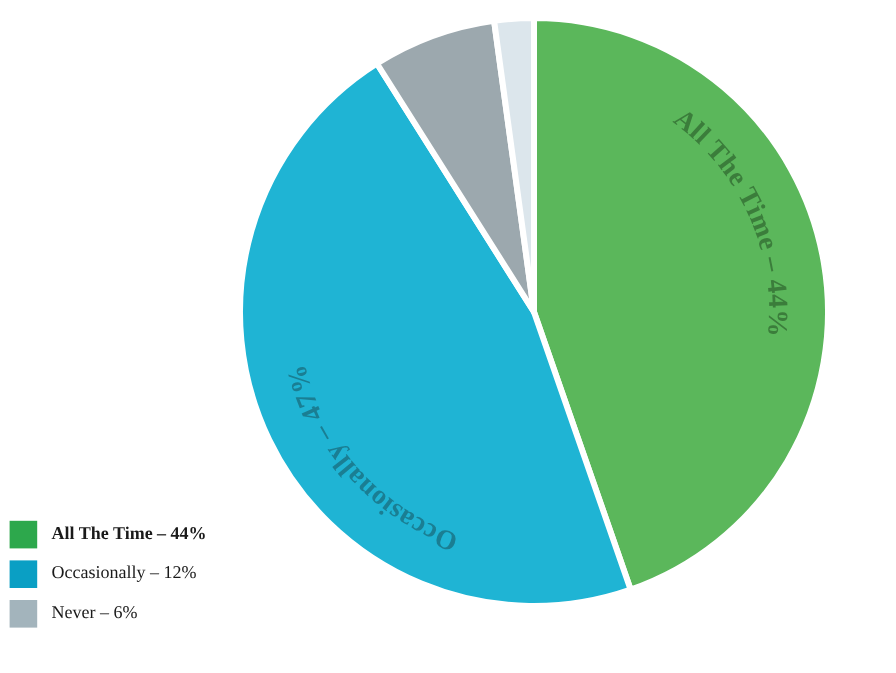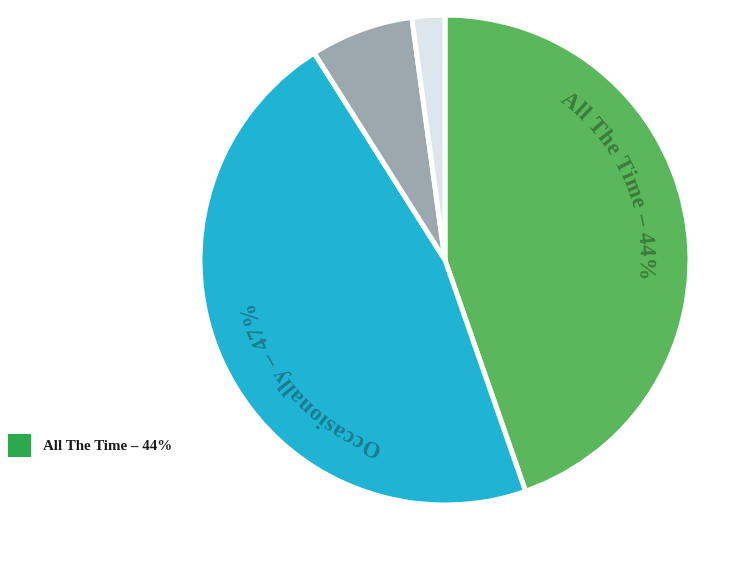--- a/index.html
+++ b/index.html
@@ -96,15 +96,23 @@
         <text class="slice-label-text" fill="#3B7D3B"><textPath href="#labelarc-0" xlink:href="#labelarc-0" startOffset="50%" text-anchor="middle">All The Time – 44%</textPath></text>
         <text class="slice-label-text" fill="#1A7E93"><textPath href="#labelarc-1" xlink:href="#labelarc-1" startOffset="50%" text-anchor="middle">Occasionally – 47%</textPath></text>
       </g>
   </svg>
 
   <div id="legend">
       <div class="legend-row is-bold">
         <span class="legend-swatch" style="background: rgb(45, 168, 76);"></span>
         <span class="legend-label">All The Time – 44%</span>
       </div>
+      <div class="legend-row">
+        <span class="legend-swatch" style="background: rgb(10, 159, 196);"></span>
+        <span class="legend-label">Occasionally – 12%</span>
+      </div>
+      <div class="legend-row">
+        <span class="legend-swatch" style="background: rgb(163, 180, 188);"></span>
+        <span class="legend-label">Never – 6%</span>
+      </div>
     </div>
 
 </div>
 
 </body></html>

